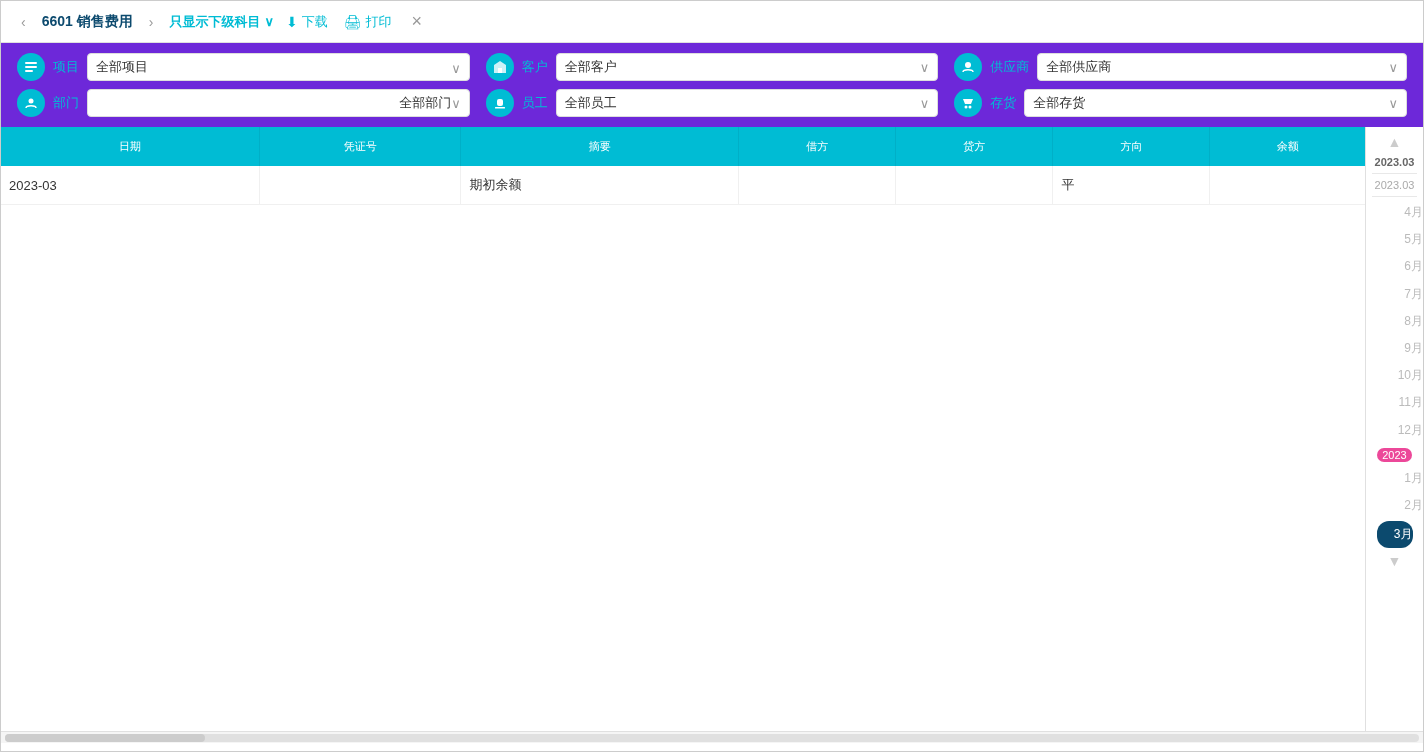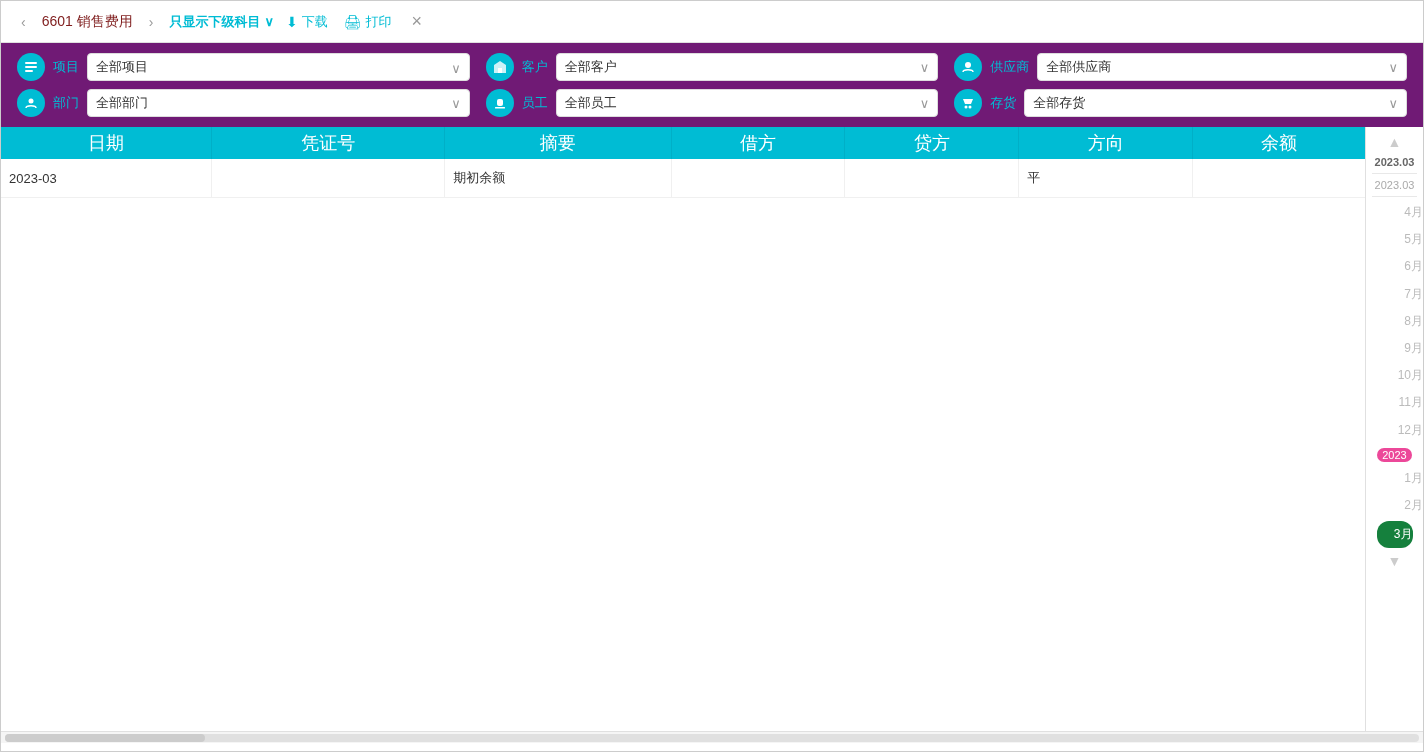--- a/index.html
+++ b/index.html
@@ -2,35 +2,35 @@
 <html><head>
   <meta charset="utf-8">
   <style>
     * { box-sizing: border-box; margin: 0; padding: 0; }
     body { font-family: 'Microsoft YaHei', Arial, sans-serif; font-size: 13px; background: #f0f0f0; }
     .window { width: 1424px; height: 752px; background: #fff; position: relative; overflow: hidden; border: 1px solid #ccc; }
     
     
     .header { display: flex; align-items: center; padding: 10px 16px; border-bottom: 1px solid #e0e0e0; background: #fff; gap: 12px; }
     .nav-btn { cursor: pointer; color: #999; background: none; border: none; font-size: 14px; padding: 2px 4px; }
-    .account-code { font-size: 14px; color: #7f1d1d; font-weight: normal; }
+    .account-code { font-size: 14px; color: #0c4a6e; font-weight: bold; }
     .show-sub { color: #00bcd4; cursor: pointer; border: none; background: none; font-size: 13px; display: flex; align-items: center; gap: 4px; font-weight: bold; }
     .title { flex: 1; text-align: center; font-size: 18px; font-weight: bold; color: #333; }
     .action-btns { display: flex; gap: 16px; }
     .action-btn { display: flex; align-items: center; gap: 4px; color: #00bcd4; cursor: pointer; border: none; background: none; font-size: 13px; }
     .close-btn { color: #999; cursor: pointer; font-size: 18px; border: none; background: none; margin-left: 8px; }
 
     
-    .filters { padding: 10px 16px; background: #701a75; display: grid; grid-template-columns: repeat(3, 1fr); gap: 8px 16px; }
+    .filters { padding: 10px 16px; background: #6d28d9; display: grid; grid-template-columns: repeat(3, 1fr); gap: 8px 16px; }
     .filter-row { display: flex; align-items: center; gap: 8px; }
     .filter-icon { width: 28px; height: 28px; border-radius: 50%; background: #00bcd4; display: flex; align-items: center; justify-content: center; color: #fff; font-size: 14px; flex-shrink: 0; }
     .filter-label { color: #00bcd4; font-size: 13px; white-space: nowrap; }
     .filter-select { flex: 1; border: 1px solid #ddd; border-radius: 4px; padding: 4px 8px; font-size: 13px; color: #333; background: #fff; cursor: pointer; display: flex; align-items: center; justify-content: space-between; }
     .ledger-table { width: 100%; border-collapse: collapse; }
-    .ledger-table thead tr th { background: #00bcd4; color: #fff; font-size: 18px; padding: 4px 8px; text-align: center; font-weight: normal; border-right: 1px solid #00afc7; }
+    .ledger-table thead tr th { background: #00bcd4; color: #fff; font-size: 11px; padding: 12px 8px; text-align: center; font-weight: normal; border-right: 1px solid #00afc7; }
     .ledger-table thead tr th:last-child { border-right: none; }
     .ledger-table tbody tr td { padding: 10px 8px; text-align: left; border-bottom: 1px solid #f0f0f0; border-right: 1px solid #f0f0f0; font-size: 13px; color: #333; }
     .ledger-table tbody tr td:last-child { border-right: none; }
 
     
     .bottom-scroll { height: 12px; background: #f5f5f5; border-top: 1px solid #e0e0e0; display: flex; align-items: center; padding: 0 4px; }
     .scroll-track { flex: 1; height: 8px; background: #e0e0e0; border-radius: 4px; position: relative; }
     .scroll-thumb { width: 200px; height: 8px; background: #ccc; border-radius: 4px; position: absolute; left: 0; }
 
     
@@ -116,21 +116,21 @@
     </div>
 
     <div class="filter-row">
       <div class="filter-icon">
         <svg width="14" height="14" viewBox="0 0 14 14" fill="none">
             <circle cx="7" cy="5" r="2.5" fill="white"></circle>
             <path d="M2 12 C2 9 12 9 12 12" stroke="white" stroke-width="1.5" fill="none"></path>
           </svg>
       </div>
       <span class="filter-label">部门</span>
-      <div class="filter-select" style="flex:1; display:flex; align-items:center; justify-content:space-between; border:1px solid #ddd; border-radius:4px; padding:4px 8px;">
+      <div class="filter-select" style="flex:1; display:flex; align-items:center; justify-content:flex-end; border:1px solid #ddd; border-radius:4px; padding:4px 8px;">
         <span>全部部门</span>
         <span style="color:#999;">∨</span>
       </div>
     </div>
     <div class="filter-row">
       <div class="filter-icon">
         <svg width="14" height="14" viewBox="0 0 14 14" fill="none">
             <rect x="4" y="3" width="6" height="7" rx="2" fill="white"></rect>
             <rect x="2" y="11" width="10" height="1.5" rx="0.5" fill="white"></rect>
           </svg>
@@ -199,21 +199,21 @@
       <div class="side-item">8月</div>
       <div class="side-item">9月</div>
       <div class="side-item">10月</div>
       <div class="side-item">11月</div>
       <div class="side-item">12月</div>
       <div style="margin: 3px auto; display:inline-block;">
         <span style="background:#ec4899; color:#fff; border-radius:8px; font-size:11px; padding:1px 5px; display:inline-block; cursor:pointer;">2023</span>
       </div>
       <div class="side-item">1月</div>
       <div class="side-item">2月</div>
-      <div class="side-item selected" style="background:#15803d; color:#fff; border-radius:12px; width:36px; margin:2px auto;">3月</div>
+      <div class="side-item selected" style="background:#0c4a6e; color:#fff; border-radius:12px; width:36px; margin:2px auto;">3月</div>
       <div class="side-nav">▼</div>
     </div>
   </div>
 
   <div class="bottom-scroll">
     <div class="scroll-track">
       <div class="scroll-thumb"></div>
     </div>
   </div>
 </div>

